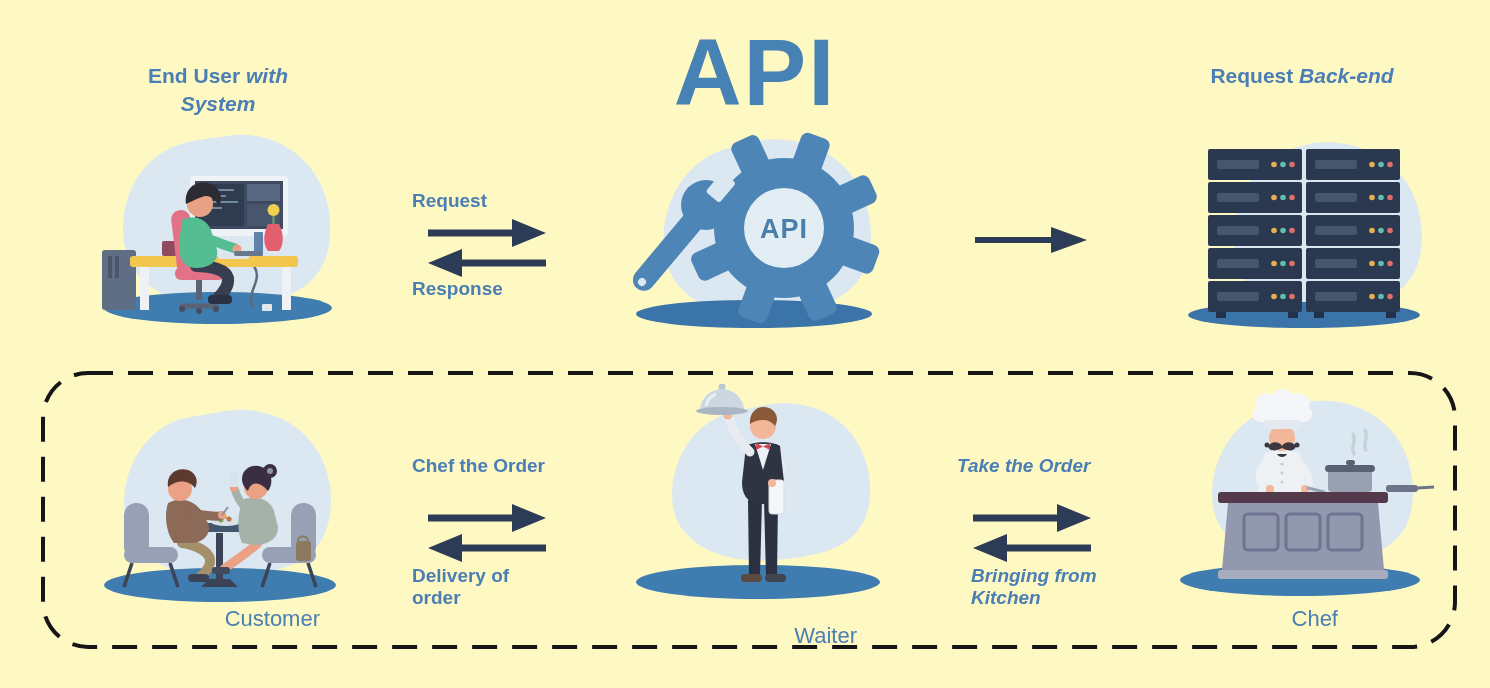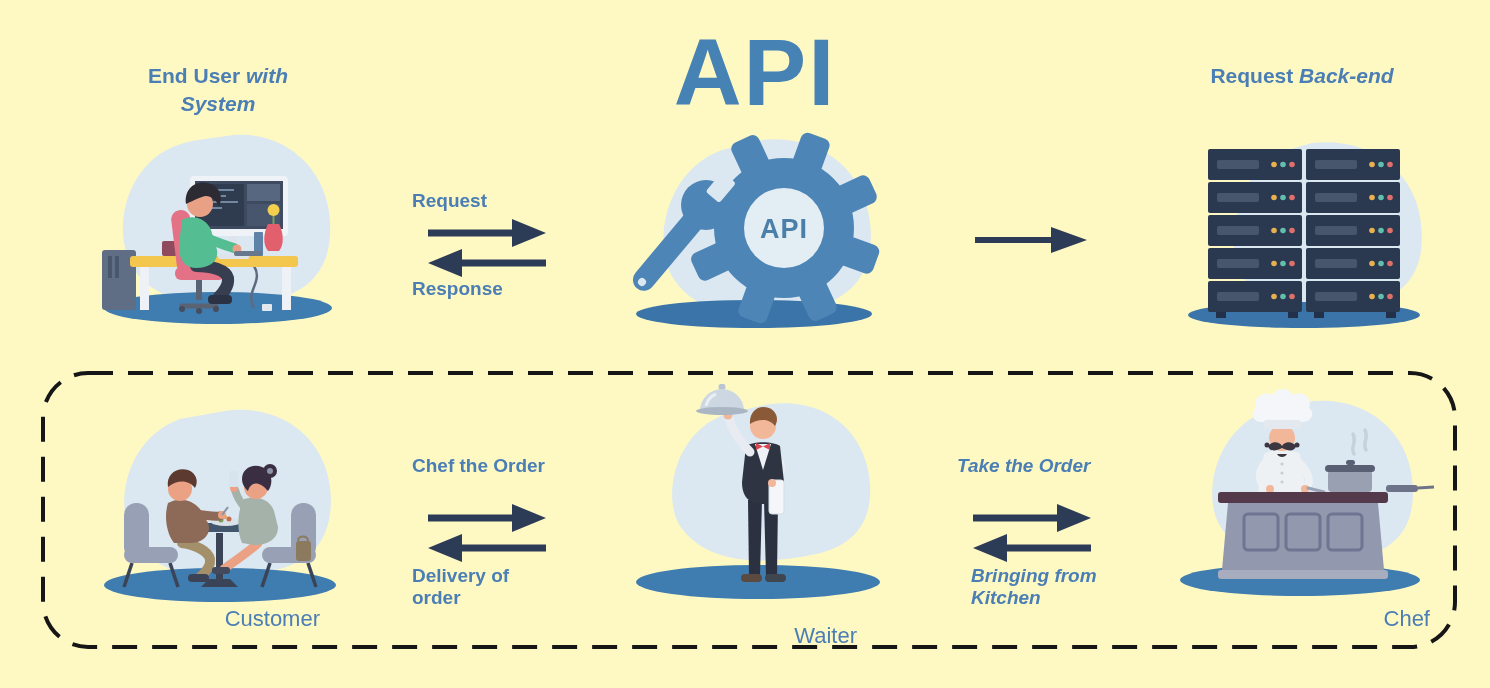--- a/index.html
+++ b/index.html
@@ -344,15 +344,15 @@
     </g>
     <g stroke="#c6d2db" stroke-width="3.5" fill="none" stroke-linecap="round">
       <path d="M196,68 C192,61 199,57 195,48"></path>
       <path d="M208,64 C204,57 211,53 207,44"></path>
     </g>
     <g>
       <rect x="228" y="99" width="32" height="7" rx="3" fill="#6d7489"></rect>
       <line x1="260" y1="102" x2="276" y2="101" stroke="#6d7489" stroke-width="3"></line>
     </g>
   </svg>
-  <div class="abs char-label" style="left:1230px;top:606px;">Chef</div>
+  <div class="abs char-label" style="left:1138px;top:606px;">Chef</div>
 
 </div>
 
 </body></html>

